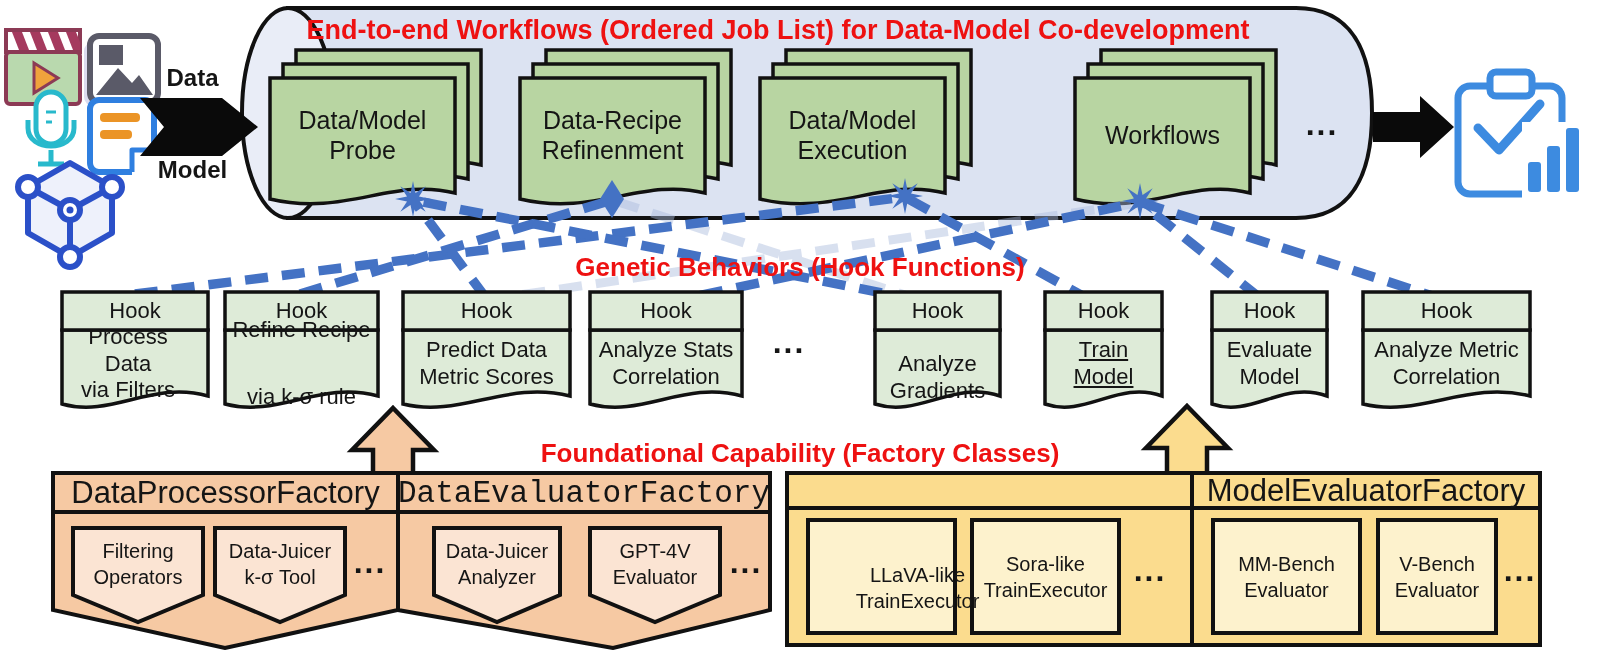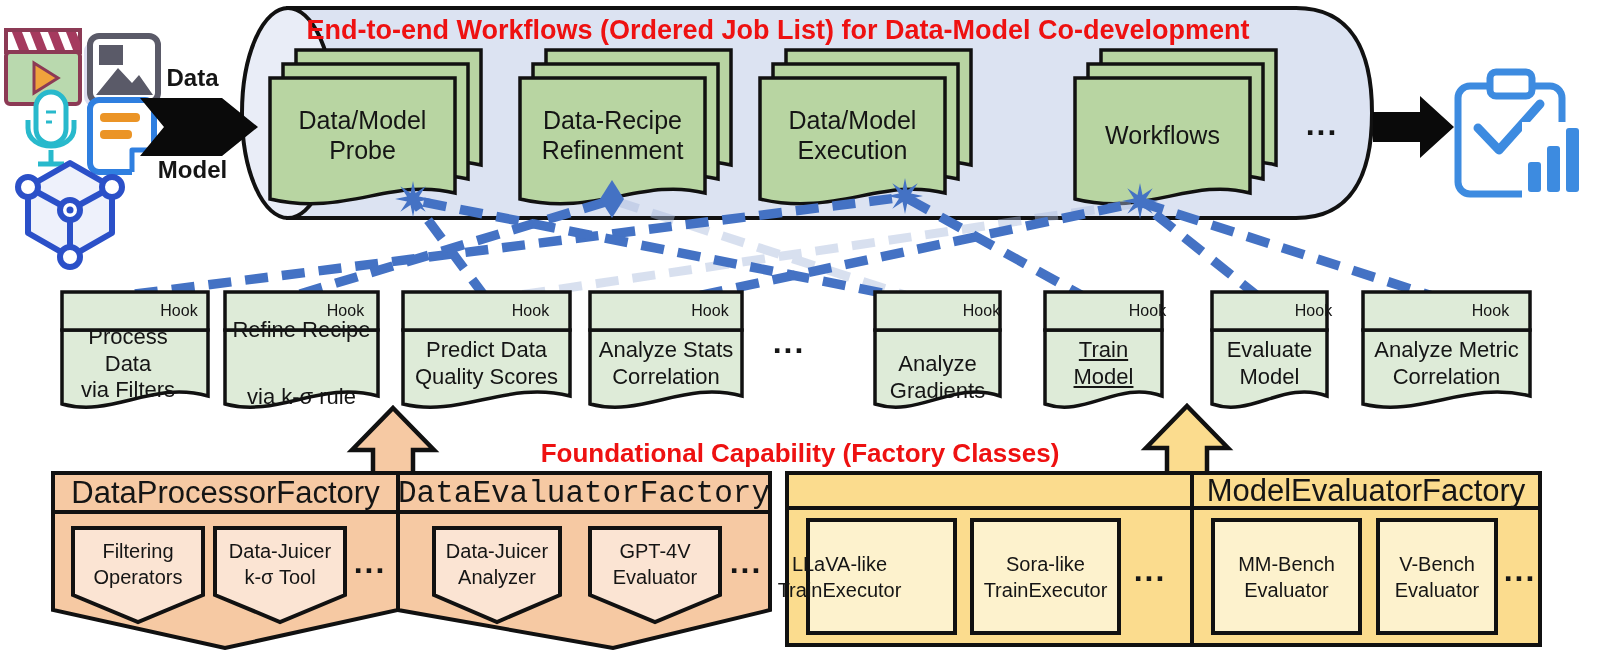--- a/index.html
+++ b/index.html
@@ -7,21 +7,21 @@
     position:relative;width:1606px;height:650px;background:#ffffff;overflow:hidden;
     font-family:"Liberation Sans", sans-serif;color:#151515;border-radius:23px;
   }
   #shapes{position:absolute;left:0;top:0;width:1606px;height:650px;}
   .abs{position:absolute;display:flex;align-items:center;justify-content:center;text-align:center;}
   .col{flex-direction:column;}
   .red-title{color:#ee1111;font-weight:bold;}
   .t-top{font-size:27px;}
   .t-mid{font-size:26px;}
   .doc-label{font-size:25px;line-height:1.22;}
-  .hook-title{font-size:16px;padding-left:44px;}
+  .hook-title{font-size:22px;}
   .hook-body{font-size:22px;line-height:1.22;}
   .io-label{font-size:24px;font-weight:bold;}
   .fac-header{font-size:31px;}
   .fac-item{font-size:20px;line-height:1.3;}
   .dots{font-size:32px;font-weight:bold;letter-spacing:2px;transform:translateY(-8px);}
   .line{display:block;}
 </style>
 </head>
 <body>
 
@@ -210,35 +210,36 @@
   </div>
   <div class="abs col doc-label" style="left:1075px;top:85px;width:175px;height:100px;">
     <span class="line">Workflows</span>
     <span class="line"></span>
   </div>
   <div class="abs dots" style="left:1292px;top:110px;width:60px;height:44px;">...</div>
 
   <div class="abs io-label" style="left:145px;top:64px;width:95px;height:28px;">Data</div>
   <div class="abs io-label" style="left:145px;top:156px;width:95px;height:28px;">Model</div>
 
+  <div class="abs red-title t-mid" style="left:540px;top:252px;width:520px;height:30px;">Genetic Behaviors (Hook Functions)</div>
 
   <div class="abs hook-title" style="left:62px;top:295px;width:146px;height:32px;">Hook</div>
   <div class="abs col hook-body" style="left:62px;top:333px;width:132px;height:62px;">
     <span class="line">Process Data</span>
     <span class="line">via Filters</span>
   </div>
   <div class="abs hook-title" style="left:225px;top:295px;width:153px;height:32px;">Hook</div>
   <div class="abs col hook-body" style="left:225px;top:333px;width:153px;height:62px;gap:40px;">
     <span class="line">Refine Recipe</span>
     <span class="line">via k-σ rule</span>
   </div>
   <div class="abs hook-title" style="left:403px;top:295px;width:167px;height:32px;">Hook</div>
   <div class="abs col hook-body" style="left:403px;top:333px;width:167px;height:62px;">
     <span class="line">Predict Data</span>
-    <span class="line">Quality Scores</span>
+    <span class="line">Metric Scores</span>
   </div>
   <div class="abs hook-title" style="left:590px;top:295px;width:152px;height:32px;">Hook</div>
   <div class="abs col hook-body" style="left:590px;top:333px;width:152px;height:62px;">
     <span class="line">Analyze Stats</span>
     <span class="line">Correlation</span>
   </div>
   <div class="abs dots" style="left:763px;top:328px;width:52px;height:44px;">...</div>
   <div class="abs hook-title" style="left:875px;top:295px;width:125px;height:32px;">Hook</div>
   <div class="abs col hook-body" style="left:875px;top:347px;width:125px;height:62px;">
     <span class="line">Analyze</span>
@@ -278,21 +279,21 @@
   <div class="abs col fac-item" style="left:434px;top:534px;width:126px;height:60px;">
     <span class="line">Data-Juicer</span>
     <span class="line">Analyzer</span>
   </div>
   <div class="abs col fac-item" style="left:590px;top:534px;width:130px;height:60px;">
     <span class="line">GPT-4V</span>
     <span class="line">Evaluator</span>
   </div>
   <div class="abs dots" style="left:724px;top:552px;width:44px;height:36px;">...</div>
 
-  <div class="abs col fac-item" style="left:766px;top:540px;width:147px;height:74px;">
+  <div class="abs col fac-item" style="left:844px;top:540px;width:147px;height:74px;justify-content:flex-end;">
     <span class="line">LLaVA-like</span>
     <span class="line">TrainExecutor</span>
   </div>
   <div class="abs col fac-item" style="left:972px;top:540px;width:147px;height:74px;">
     <span class="line">Sora-like</span>
     <span class="line">TrainExecutor</span>
   </div>
   <div class="abs dots" style="left:1128px;top:560px;width:44px;height:36px;">...</div>
   <div class="abs col fac-item" style="left:1213px;top:540px;width:147px;height:74px;">
     <span class="line">MM-Bench</span>

